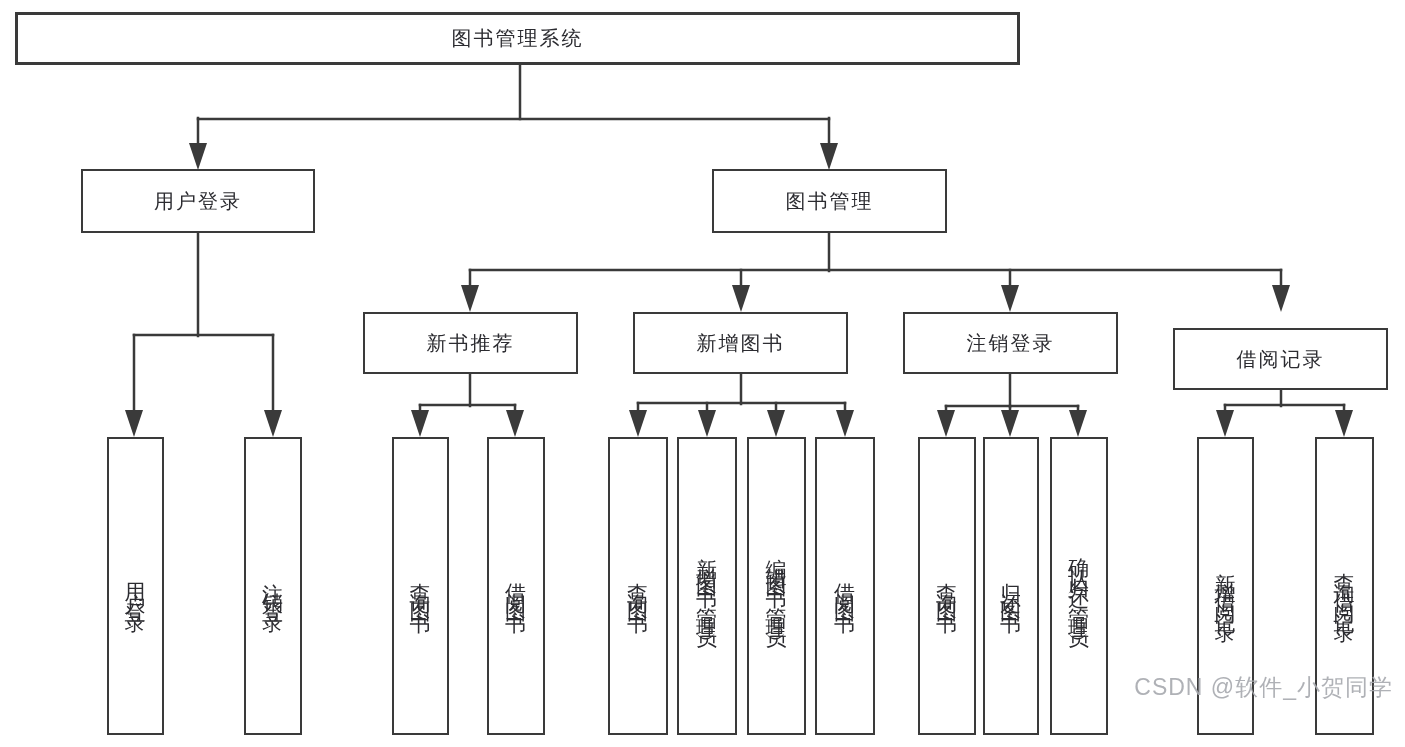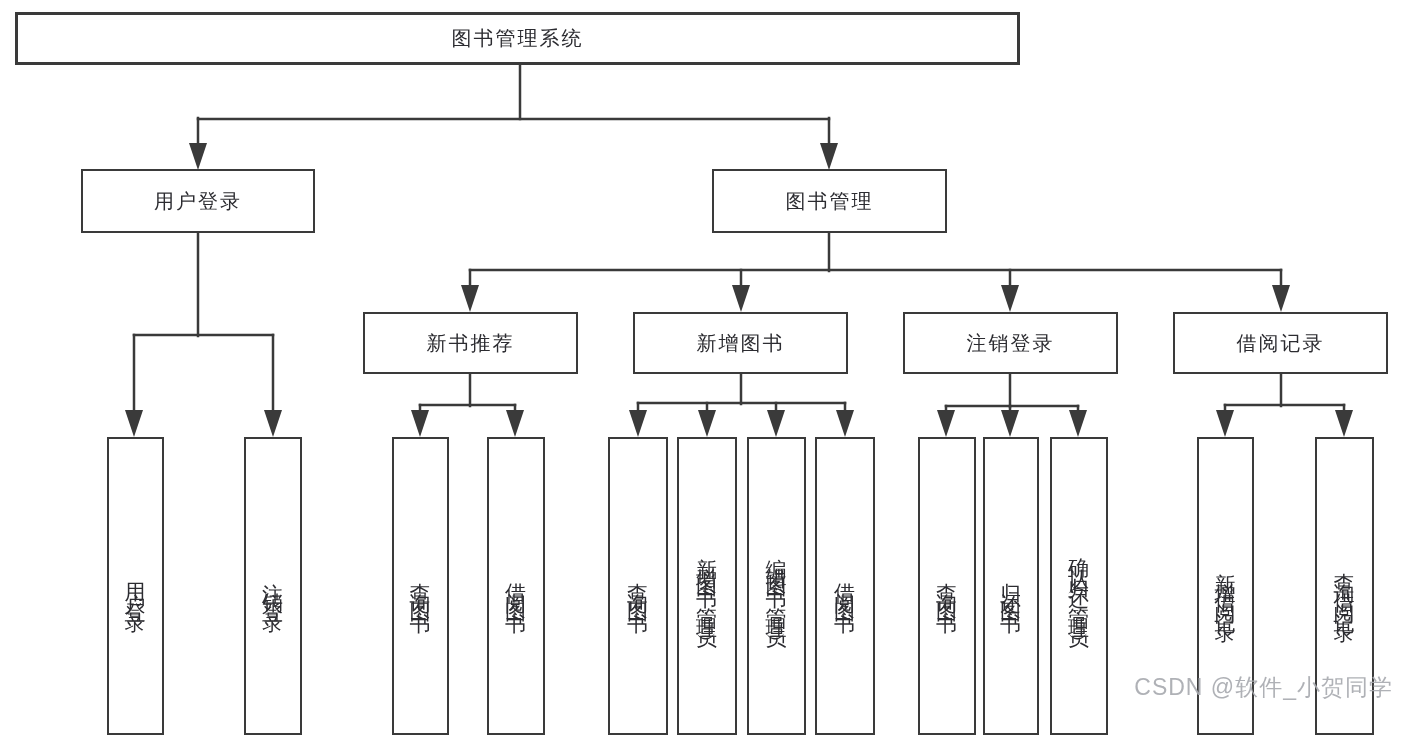--- a/index.html
+++ b/index.html
@@ -99,21 +99,21 @@
     </svg>
 
   <div class="node h root" style="left:15px;top:12px;width:1005px;height:53px;">图书管理系统</div>
 
   <div class="node h" style="left:81px;top:169px;width:234px;height:64px;">用户登录</div>
   <div class="node h" style="left:363px;top:312px;width:215px;height:62px;">新书推荐</div>
 
   <div class="node h" style="left:712px;top:169px;width:235px;height:64px;">图书管理</div>
   <div class="node h" style="left:633px;top:312px;width:215px;height:62px;">新增图书</div>
   <div class="node h" style="left:903px;top:312px;width:215px;height:62px;">注销登录</div>
-  <div class="node h" style="left:1173px;top:312px;width:215px;height:62px;">借阅记录</div>
+  <div class="node h" style="left:1173px;top:328px;width:215px;height:62px;">借阅记录</div>
 
   <div class="node v" style="left:107px;width:57px;">用户登录</div>
   <div class="node v" style="left:244px;width:58px;">注销登录</div>
 
   <div class="node v" style="left:392px;width:57px;">查询图书</div>
   <div class="node v" style="left:487px;width:58px;">借阅图书</div>
 
   <div class="node v" style="left:608px;width:60px;">查询图书</div>
   <div class="node v" style="left:677px;width:60px;">新增图书（管理员）</div>
   <div class="node v" style="left:747px;width:59px;">编辑图书（管理员）</div>

